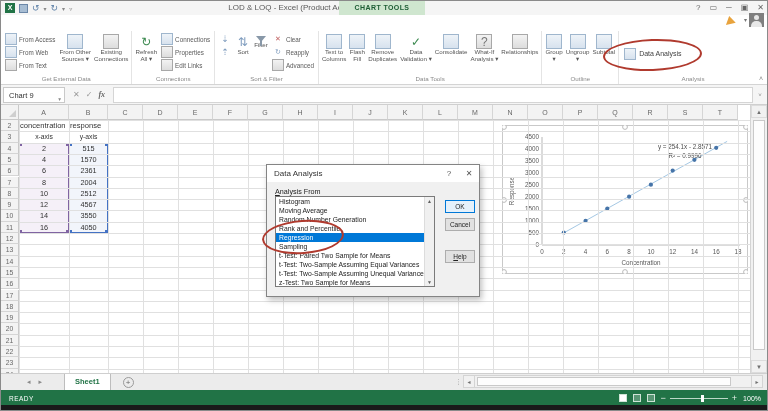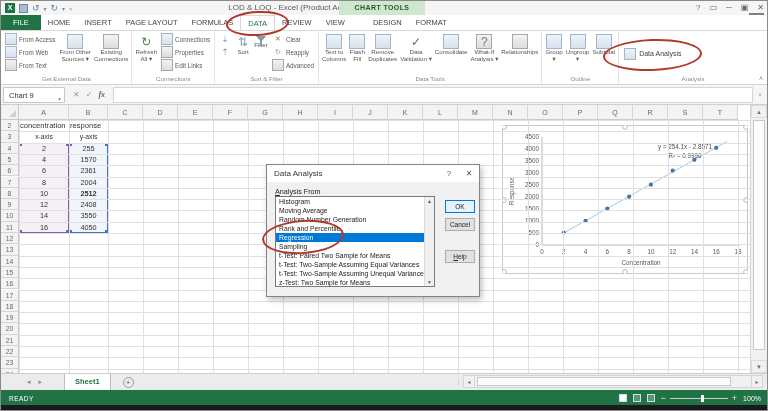--- a/index.html
+++ b/index.html
@@ -152,34 +152,20 @@
       <span>▭</span>
       <span>─</span>
       <span>▣</span>
       <span>✕</span>
     </div>
     <div id="warn-tri"></div>
     <span id="acct-caret">▾</span>
     <div id="account"></div>
   </div>
 
-  <div id="tabrow">
-    <div class="rtab file">FILE</div>
-    <div class="rtab">HOME</div>
-    <div class="rtab">INSERT</div>
-    <div class="rtab">PAGE LAYOUT</div>
-    <div class="rtab">FORMULAS</div>
-    <div class="rtab active"><span>DATA</span>
-      <div class="ann" id="ann-data"></div>
-    </div>
-    <div class="rtab">REVIEW</div>
-    <div class="rtab">VIEW</div>
-    <div class="rtab ctx1">DESIGN</div>
-    <div class="rtab">FORMAT</div>
-  </div>
 
   <div id="ribbon">
     <div class="rgroup">
       <div class="gbody">
         <div class="stack">
           <div class="sbtn">
               <span class="icn ibox"></span>
               <span class="sl">From Access</span>
             </div>
           <div class="sbtn">
@@ -528,31 +514,31 @@
       <div class="gl" style="top: 218.4px; left: 18px; height: 1px; width: 733px;"></div>
       <div class="gl" style="top: 229.7px; left: 18px; height: 1px; width: 733px;"></div>
       <div class="gl" style="top: 241px; left: 18px; height: 1px; width: 733px;"></div>
       <div class="gl" style="top: 252.3px; left: 18px; height: 1px; width: 733px;"></div>
       <div class="gl" style="top: 263.6px; left: 18px; height: 1px; width: 733px;"></div>
       <div class="cell" style="left: 19px; top: 15px; width: 48px; height: 11.3px; line-height: 11.3px; text-align: left; font-size: 7.6px;">concentration</div>
       <div class="cell" style="left: 69px; top: 15px; width: 37px; height: 11.3px; line-height: 11.3px; text-align: left; font-size: 7.6px;">response</div>
       <div class="cell" style="left: 19px; top: 26.3px; width: 48px; height: 11.3px; line-height: 11.3px; text-align: center; font-size: 6.8px;">x-axis</div>
       <div class="cell" style="left: 69px; top: 26.3px; width: 37px; height: 11.3px; line-height: 11.3px; text-align: center; font-size: 6.8px;">y-axis</div>
       <div class="cell" style="left: 19px; top: 37.6px; width: 48px; height: 11.3px; line-height: 11.3px; text-align: center; font-size: 7.3px;">2</div>
-      <div class="cell" style="left: 69px; top: 37.6px; width: 37px; height: 11.3px; line-height: 11.3px; text-align: center; font-size: 7.3px;">255</div>
+      <div class="cell" style="left: 69px; top: 37.6px; width: 37px; height: 11.3px; line-height: 11.3px; text-align: center; font-size: 7.3px;">515</div>
       <div class="cell" style="left: 19px; top: 48.9px; width: 48px; height: 11.3px; line-height: 11.3px; text-align: center; font-size: 7.3px;">4</div>
       <div class="cell" style="left: 69px; top: 48.9px; width: 37px; height: 11.3px; line-height: 11.3px; text-align: center; font-size: 7.3px;">1570</div>
       <div class="cell" style="left: 19px; top: 60.2px; width: 48px; height: 11.3px; line-height: 11.3px; text-align: center; font-size: 7.3px;">6</div>
       <div class="cell" style="left: 69px; top: 60.2px; width: 37px; height: 11.3px; line-height: 11.3px; text-align: center; font-size: 7.3px;">2361</div>
       <div class="cell" style="left: 19px; top: 71.5px; width: 48px; height: 11.3px; line-height: 11.3px; text-align: center; font-size: 7.3px;">8</div>
       <div class="cell" style="left: 69px; top: 71.5px; width: 37px; height: 11.3px; line-height: 11.3px; text-align: center; font-size: 7.3px;">2004</div>
       <div class="cell" style="left: 19px; top: 82.8px; width: 48px; height: 11.3px; line-height: 11.3px; text-align: center; font-size: 7.3px;">10</div>
-      <div class="cell" style="left: 69px; top: 82.8px; width: 37px; height: 11.3px; line-height: 11.3px; text-align: center; font-size: 7.3px; font-weight: bold;">2512</div>
+      <div class="cell" style="left: 69px; top: 82.8px; width: 37px; height: 11.3px; line-height: 11.3px; text-align: center; font-size: 7.3px;">2512</div>
       <div class="cell" style="left: 19px; top: 94.1px; width: 48px; height: 11.3px; line-height: 11.3px; text-align: center; font-size: 7.3px;">12</div>
-      <div class="cell" style="left: 69px; top: 94.1px; width: 37px; height: 11.3px; line-height: 11.3px; text-align: center; font-size: 7.3px;">2408</div>
+      <div class="cell" style="left: 69px; top: 94.1px; width: 37px; height: 11.3px; line-height: 11.3px; text-align: center; font-size: 7.3px;">4567</div>
       <div class="cell" style="left: 19px; top: 105.4px; width: 48px; height: 11.3px; line-height: 11.3px; text-align: center; font-size: 7.3px;">14</div>
       <div class="cell" style="left: 69px; top: 105.4px; width: 37px; height: 11.3px; line-height: 11.3px; text-align: center; font-size: 7.3px;">3550</div>
       <div class="cell" style="left: 19px; top: 116.7px; width: 48px; height: 11.3px; line-height: 11.3px; text-align: center; font-size: 7.3px;">16</div>
       <div class="cell" style="left: 69px; top: 116.7px; width: 37px; height: 11.3px; line-height: 11.3px; text-align: center; font-size: 7.3px;">4050</div>
     </div>
 
   <div id="vscroll">
     <div class="arr">▲</div>
     <div id="vthumb"></div>
     <div class="arr dn">▼</div>

